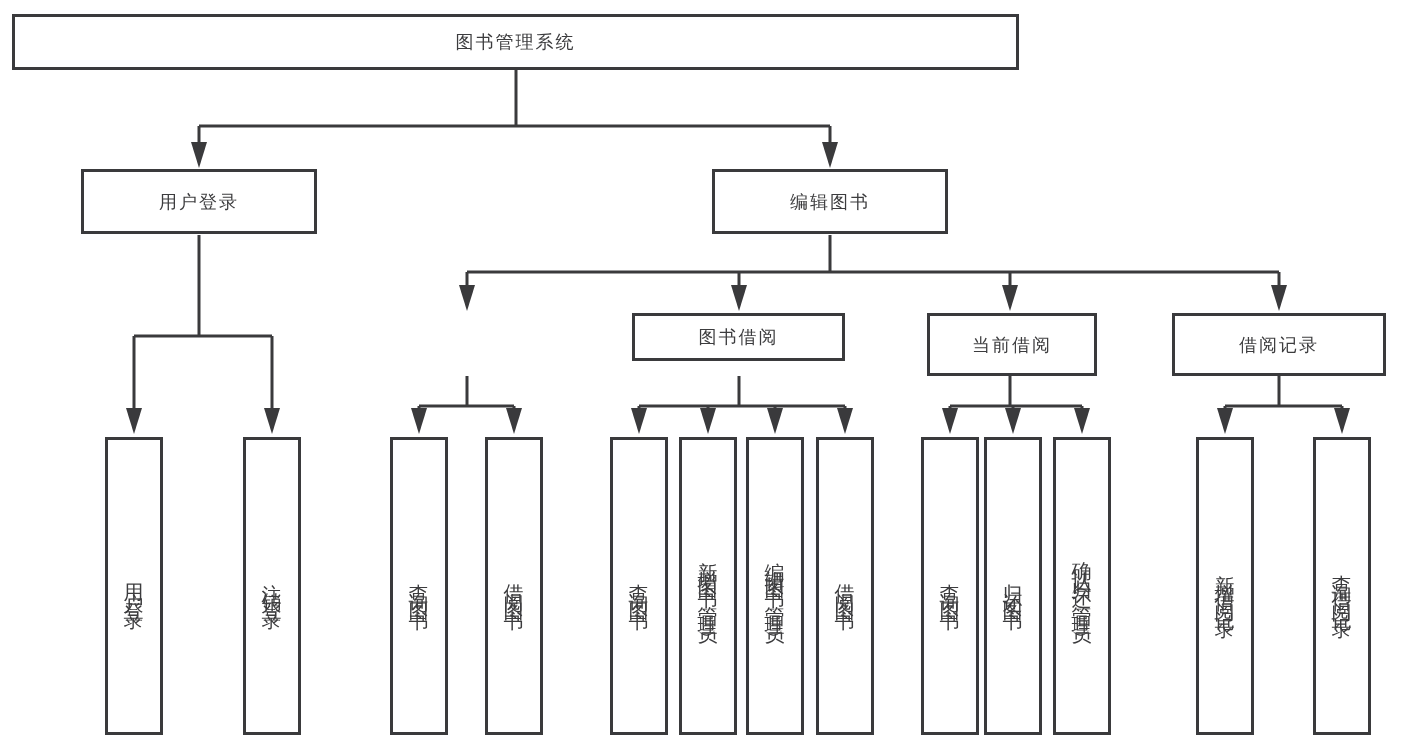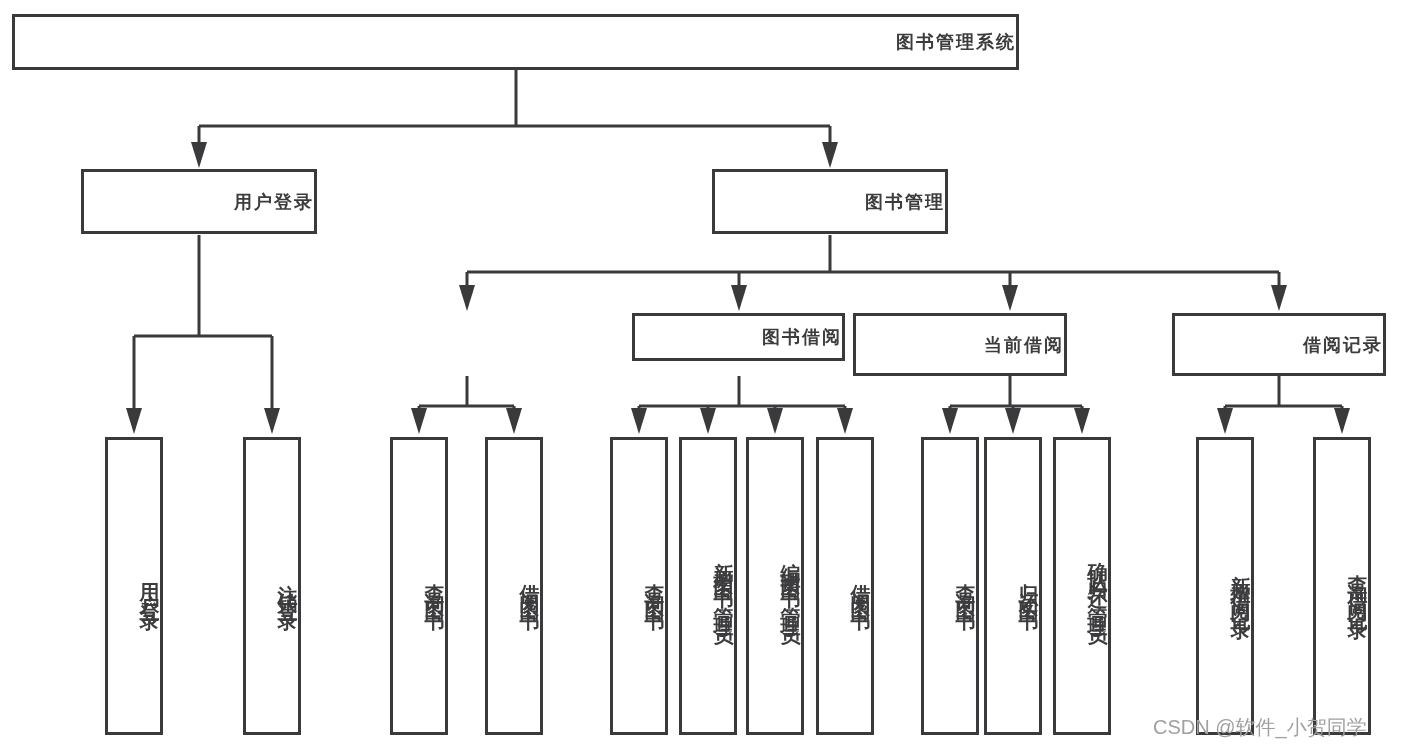--- a/index.html
+++ b/index.html
@@ -19,23 +19,22 @@
   .connectors{
     position:absolute;left:0;top:0;width:1405px;height:747px;
   }
   .connectors path{stroke:var(--line);stroke-width:3;fill:none;}
   .connectors polygon{fill:var(--line);stroke:none;}
   .box{
     position:absolute;
     box-sizing:border-box;
     border:3px solid var(--line);
     background:var(--bg);
-    display:flex;align-items:center;justify-content:flex-end;
+    display:flex;align-items:center;justify-content:center;
     color:var(--text);
-    font-weight:bold;
   }
   .h-box{font-size:18px;letter-spacing:2px;}
   .v-box{width:58px;height:298px;top:437px;font-size:20px;}
   .v-box .vtext{
     writing-mode:vertical-rl;
     text-orientation:mixed;
     letter-spacing:9px;
     line-height:1;
     color:var(--text);
   }
@@ -84,27 +83,27 @@
   </svg>
 
   <div class="box h-box" style="left:12px;top:14px;width:1007px;height:56px;">
     <span>图书管理系统</span>
   </div>
 
   <div class="box h-box" style="left:81px;top:169px;width:236px;height:65px;">
     <span>用户登录</span>
   </div>
   <div class="box h-box" style="left:712px;top:169px;width:236px;height:65px;">
-    <span>图书管理</span>
+    <span>编辑图书</span>
   </div>
 
   <div class="box h-box" style="left:632px;top:313px;width:213px;height:48px;">
     <span>图书借阅</span>
   </div>
-  <div class="box h-box" style="left:853px;top:313px;width:214px;height:63px;">
+  <div class="box h-box" style="left:927px;top:313px;width:170px;height:63px;">
     <span>当前借阅</span>
   </div>
   <div class="box h-box" style="left:1172px;top:313px;width:214px;height:63px;">
     <span>借阅记录</span>
   </div>
 
   <div class="box v-box" style="left:105px;">
     <span class="vtext">用户登录</span>
   </div>
   <div class="box v-box" style="left:243px;">
@@ -141,15 +140,14 @@
     <span class="vtext">确认归还（管理员）</span>
   </div>
 
   <div class="box v-box" style="left:1196px;">
     <span class="vtext">新增借阅记录</span>
   </div>
   <div class="box v-box" style="left:1313px;">
     <span class="vtext">查询借阅记录</span>
   </div>
 
-  <div class="watermark">CSDN @软件_小贺同学</div>
 
 </div>
 
 </body></html>

